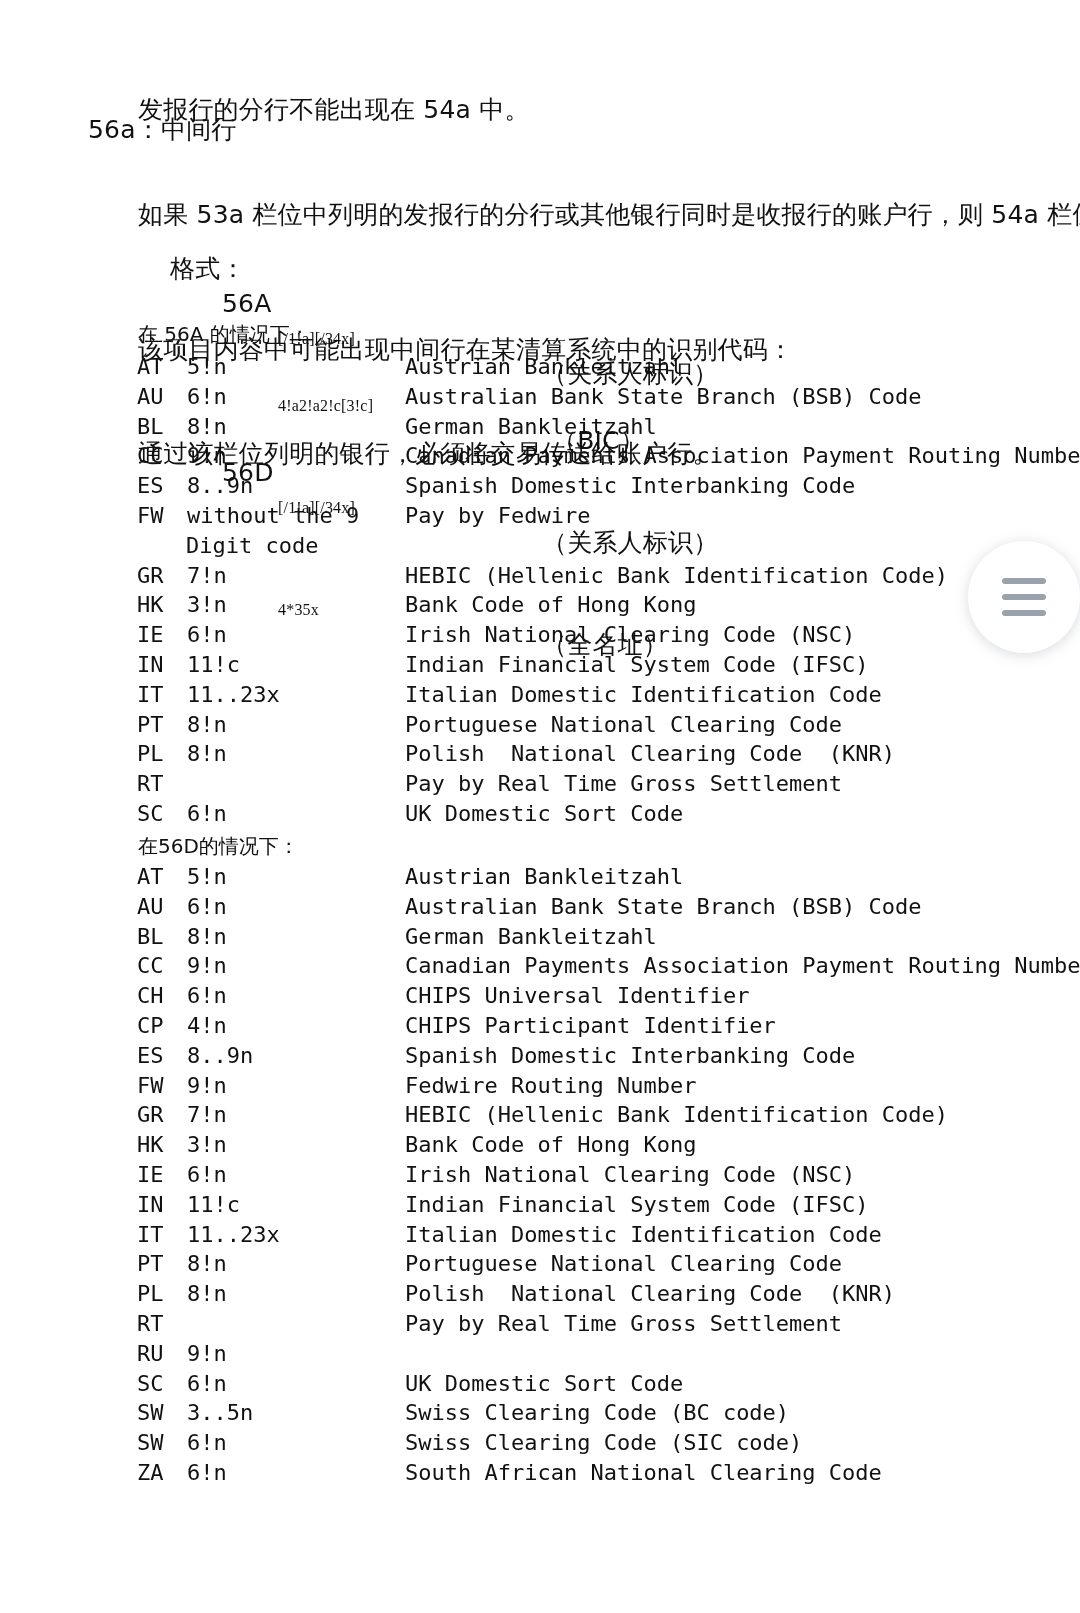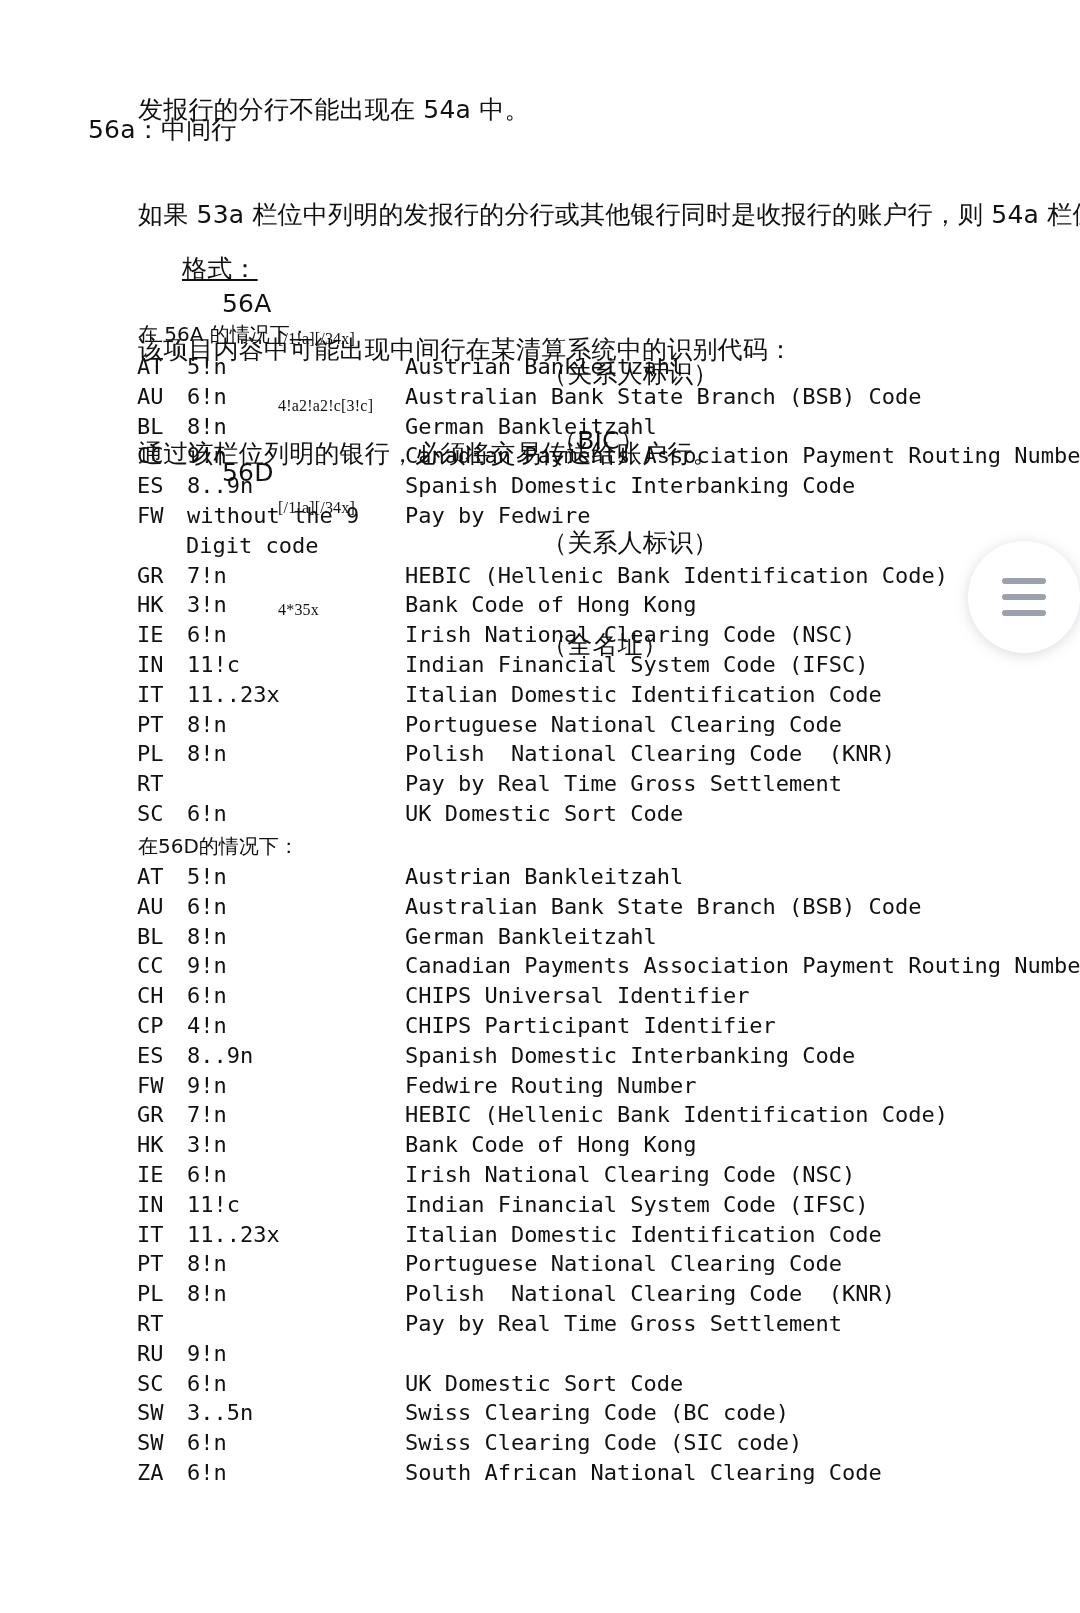--- a/index.html
+++ b/index.html
@@ -39,21 +39,21 @@
   
   #intro { left: 138px; top: 22px; width: 880px; }
   #intro .line { height: 35px; white-space: pre; }
 
   
   #sec-head { left: 88px; top: 112px; white-space: pre; }
 
   
   #fmt { left: 170px; top: 146px; }
   #fmt .frow { position: relative; height: 32px; }
-  #fmt .f-label { position: absolute; left: 12px;   white-space: pre; text-decoration: underline; }
+  #fmt .f-label { position: absolute; left: 0px;   white-space: pre; }
   #fmt .f-code  { position: absolute; left: 52px;  white-space: pre; }
   #fmt .f-spec  { position: absolute; left: 108px; white-space: pre;
                   font-family: "Liberation Serif", "DejaVu Serif", serif;
                   font-size: 16px; }
   #fmt .f-note  { position: absolute; left: 372px; white-space: pre; }
   #fmt .f-note.narrow { left: 382px; }
 
   
   #prose2 { left: 138px; top: 262px; }
   #prose2 .line { height: 34px; white-space: pre; }

